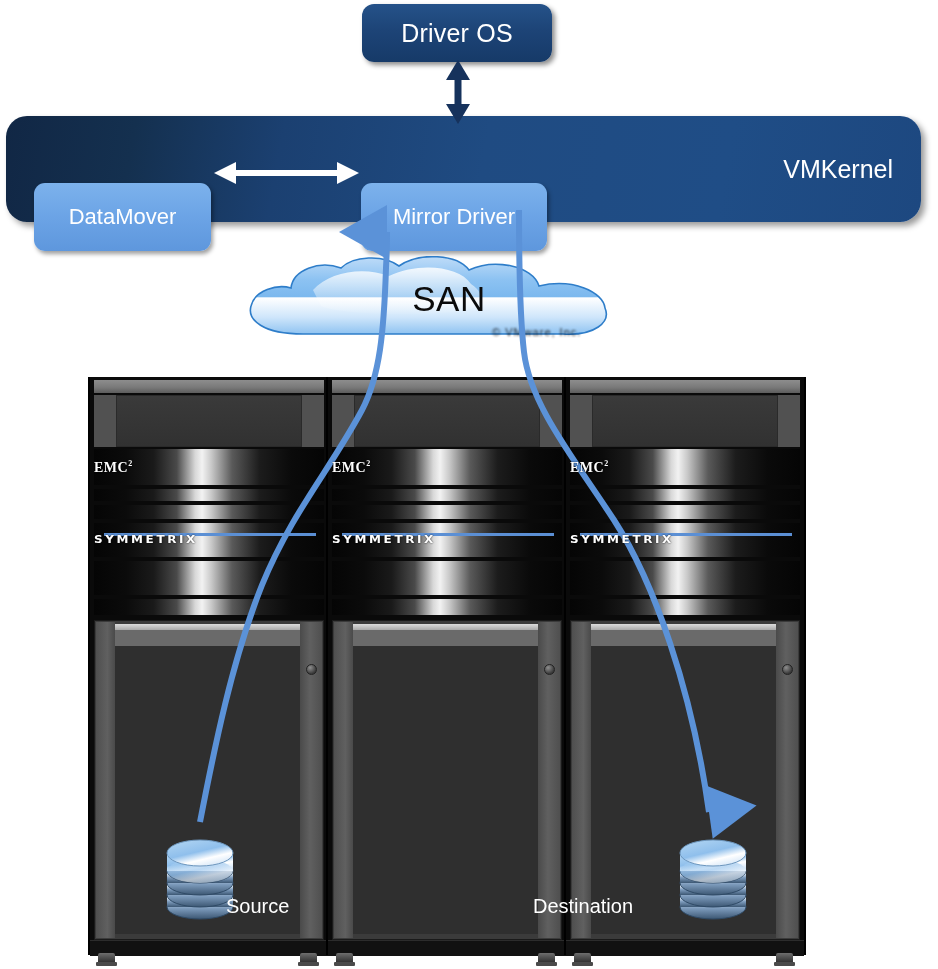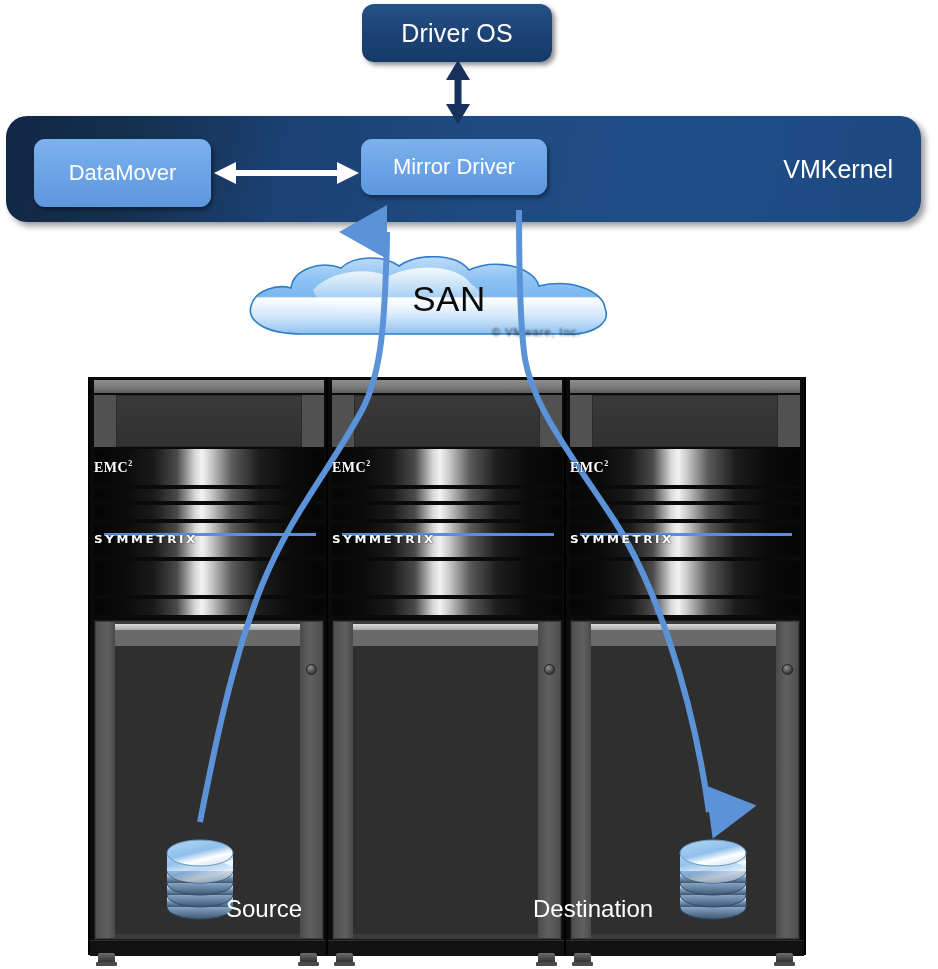--- a/index.html
+++ b/index.html
@@ -62,28 +62,29 @@
 
   
   .comp-box {
     position: absolute;
     border-radius: 11px;
     background: linear-gradient(180deg, #7cb2ec 0%, #6ca4e6 48%, #5e97dd 100%);
     box-shadow: 2px 3px 4px rgba(0,0,0,0.38);
     display: flex;
     align-items: center;
     justify-content: center;
+    margin-top: 44px;
   }
   .comp-box-label {
     color: #ffffff;
     font-size: 22px;
     white-space: nowrap;
   }
   .comp-datamover { left: 34px;  top: 139px; width: 177px; height: 68px; }
-  .comp-mirror    { left: 361px; top: 139px; width: 186px; height: 56px; }
+  .comp-mirror    { left: 361px; top: 139px; width: 186px; height: 68px; }
 
   
   .san-cloud {
     position: absolute;
     left: 243px;
     top: 256px;
     width: 412px;
     height: 86px;
   }
   .san-label {
@@ -280,21 +281,21 @@
     position: absolute;
     width: 74px;
     height: 96px;
   }
   .db-source { left: 163px; top: 833px; }
   .db-dest   { left: 676px; top: 833px; }
 
   .db-label {
     position: absolute;
     color: #ffffff;
-    font-size: 24px;
+    font-size: 20px;
     white-space: nowrap;
   }
   .db-label-source { left: 226px; top: 895px; }
   .db-label-dest   { left: 533px; top: 895px; }
 
   
   #overlay {
     position: absolute;
     left: 0; top: 0;
     width: 938px; height: 969px;

